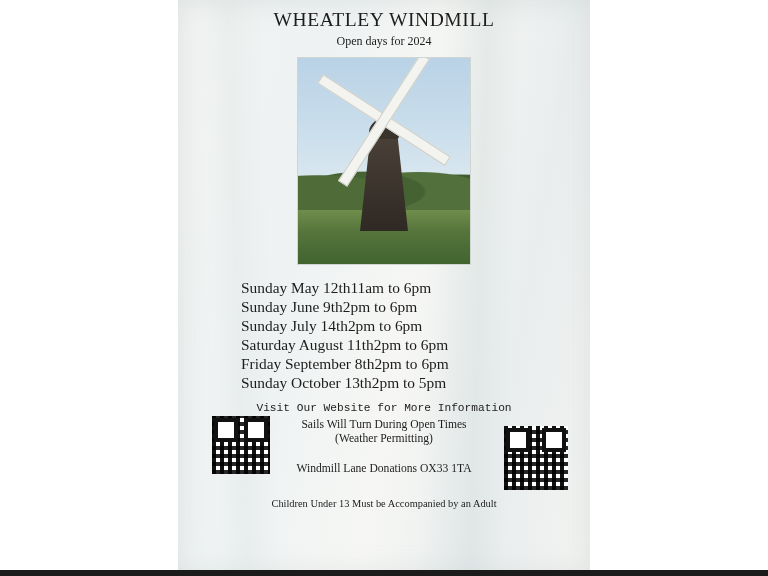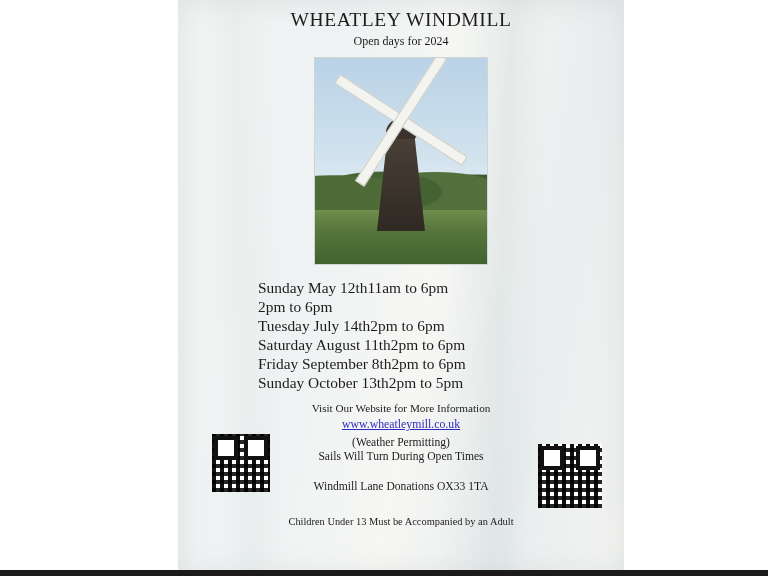--- a/index.html
+++ b/index.html
@@ -29,21 +29,21 @@
   .scan-edge-right {
     position: absolute;
     right: 0; top: 0;
     width: 178px; height: 576px;
     background: #ffffff;
   }
   .poster {
     position: absolute;
     left: 178px;
     top: 0;
-    width: 446px;
+    width: 412px;
     height: 576px;
     background: linear-gradient(100deg, #f2f4f2 0%, #eef2f3 30%, #f6f7f4 55%, #e9edee 78%, #f3f4f1 100%);
     box-shadow: inset 0 0 28px rgba(180,190,190,0.35);
     overflow: hidden;
   }
   .poster::after {
     content: "";
     position: absolute;
     left: 0; top: 0; right: 0; bottom: 0;
     background:
@@ -142,20 +142,21 @@
   }
   .sched-row {
     display: flex;
     justify-content: flex-start;
   }
   .sched-day { text-align: left; }
   .sched-time { text-align: left; width: 106px; }
   .website-note {
     margin-top: 10px;
     font-size: 11.2px;
+    font-family: Liberation Mono, monospace;
   }
   .website-link {
     font-size: 11.8px;
     color: #2b2bbf;
     text-decoration: underline;
     display: inline-block;
     margin-top: 1px;
   }
   .qr-row {
     position: relative;
@@ -235,49 +236,49 @@
         <div class="sail s1"></div>
         <div class="sail s2"></div>
       </div>
 
       <div class="schedule">
         <div class="sched-row">
           <span class="sched-day">Sunday May 12th</span>
           <span class="sched-time">11am to 6pm</span>
         </div>
         <div class="sched-row">
-          <span class="sched-time">2pm to 6pm</span>
-        </div>
-        <div class="sched-row">
-          <span class="sched-day">Tuesday July 14th</span>
+          <span class="sched-day">Sunday June 9th</span>
+          <span class="sched-time">2pm to 6pm</span>
+        </div>
+        <div class="sched-row">
+          <span class="sched-day">Sunday July 14th</span>
           <span class="sched-time">2pm to 6pm</span>
         </div>
         <div class="sched-row">
           <span class="sched-day">Saturday August 11th</span>
           <span class="sched-time">2pm to 6pm</span>
         </div>
         <div class="sched-row">
           <span class="sched-day">Friday September 8th</span>
           <span class="sched-time">2pm to 6pm</span>
         </div>
         <div class="sched-row">
           <span class="sched-day">Sunday October 13th</span>
           <span class="sched-time">2pm to 5pm</span>
         </div>
       </div>
 
       <div class="website-note">Visit Our Website for More Information</div>
-      <a class="website-link" href="#">www.wheatleymill.co.uk</a>
 
       <div class="qr-row">
         <div class="qr left"></div>
         <div class="qr right"></div>
         <div class="mid-text">
+          <div>Sails Will Turn During Open Times</div>
           <div>(Weather Permitting)</div>
-          <div>Sails Will Turn During Open Times</div>
         </div>
         <div class="address">Windmill Lane Donations OX33 1TA</div>
       </div>
 
 
       <div class="fineprint">
         <div>Children Under 13 Must be Accompanied by an Adult</div>
 
       </div>
 

